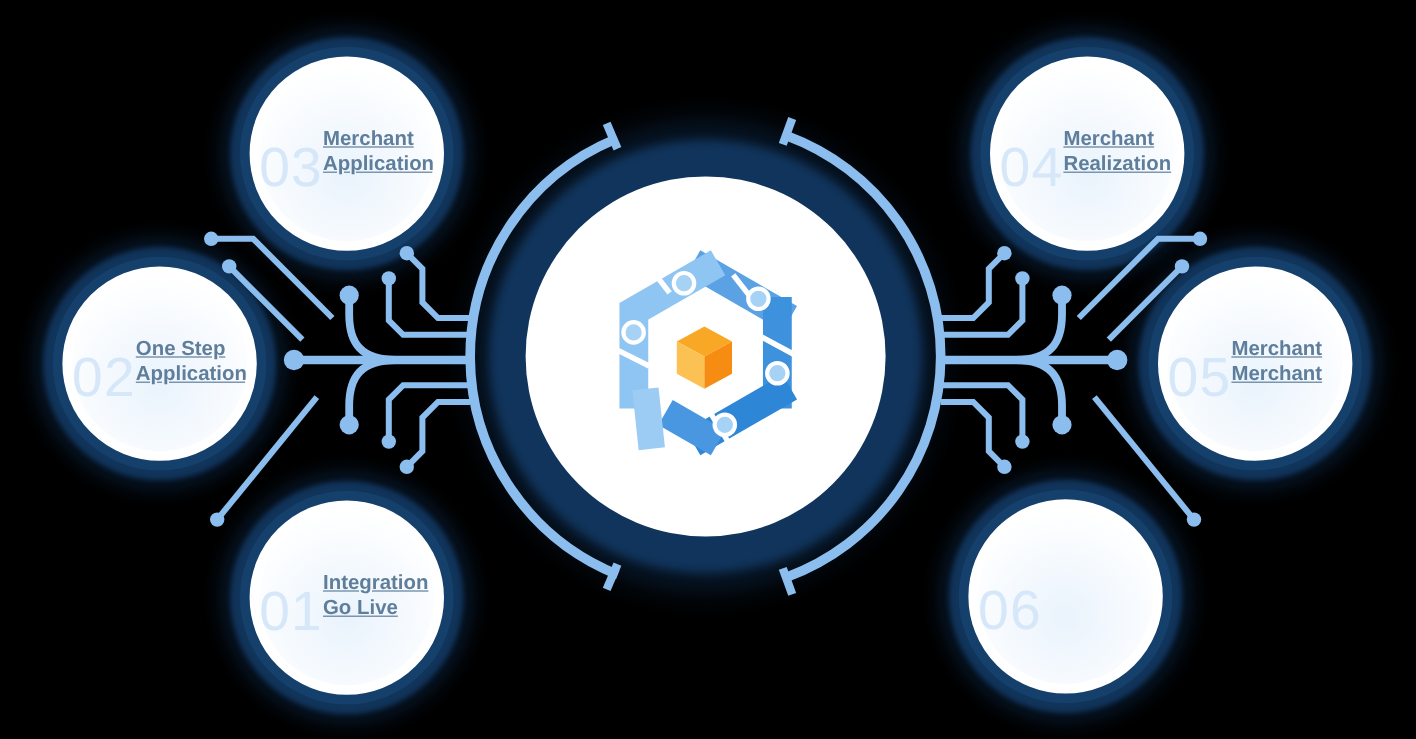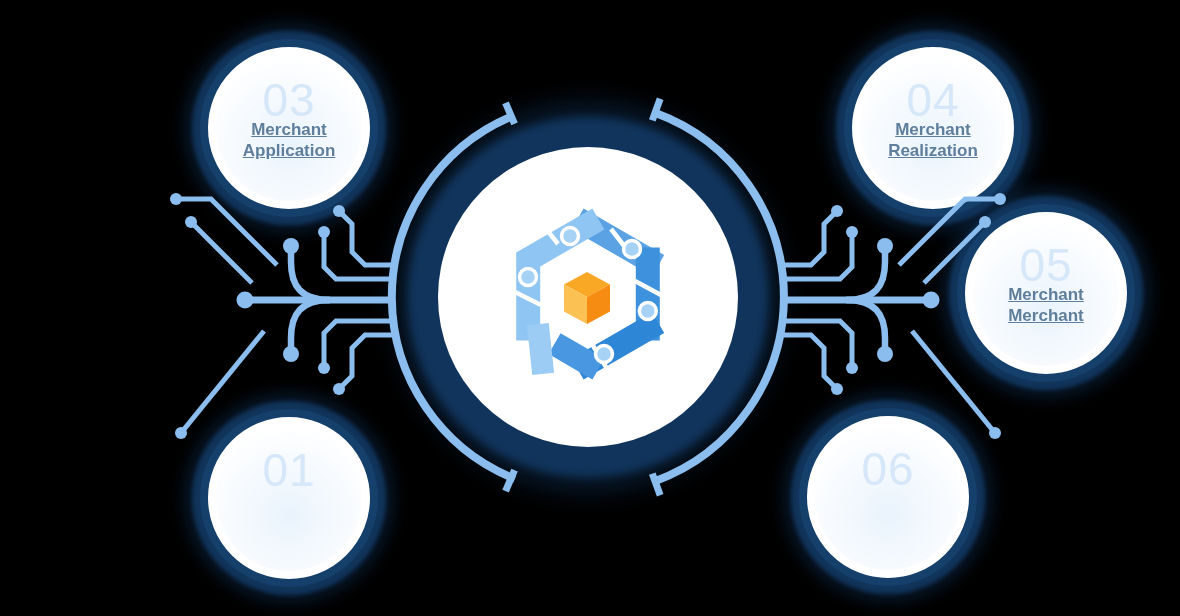--- a/index.html
+++ b/index.html
@@ -16,33 +16,33 @@
   }
   
   .sat{
     position:absolute;width:162px;height:162px;border-radius:50%;
     background:#fff;border:8px solid #15406b;
     box-shadow:0 0 4px 8px rgba(18,54,94,0.95),0 0 16px 16px rgba(18,54,94,0.45);
   }
   .sat-inner{
     position:absolute;inset:8px;border-radius:50%;
     background:radial-gradient(circle at 50% 62%, #e9f3fc 0%, #f6fafe 45%, #ffffff 78%);
-    display:flex;flex-direction:column;align-items:center;text-align:center;overflow:hidden;
+    display:flex;flex-direction:row;align-items:center;overflow:hidden;
   }
   .sat-number{
     margin-top:22px;font-size:46px;line-height:1;font-weight:400;letter-spacing:1px;color:#d5e7f8;
   }
   .sat-label{
     margin-top:-4px;font-size:17px;line-height:21px;font-weight:600;color:#5f7e9b;text-decoration:underline;
   }
   .pos-01{left:200px;top:409px}
   .pos-02{left:44px;top:214px}
   .pos-03{left:200px;top:39px}
-  .pos-04{left:844px;top:39px}
-  .pos-05{left:957px;top:204px}
+  .pos-04{left:817px;top:39px}
+  .pos-05{left:957px;top:214px}
   .pos-06{left:799px;top:408px}
   .overlay{position:absolute;left:0;top:0;pointer-events:none;}
 </style>
 </head>
 <body>
 
 <div class="stage">
 
   <div class="hub">
     <svg width="176" height="186" viewBox="0 0 176 186">
@@ -76,23 +76,36 @@
         <polygon points="87,68 110,80.5 87,93 64,80.5" fill="#f9a826"></polygon>
         <polygon points="64,80.5 87,93 87,120 64,107.5" fill="#fcc153"></polygon>
         <polygon points="110,80.5 87,93 87,120 110,107.5" fill="#f78c12"></polygon>
       </g>
     </svg>
   </div>
 
   <div class="sat pos-01">
     <div class="sat-inner">
       <div class="sat-number">01</div>
+      <div class="sat-label">
+        <span>Integration</span><br>
+        <span>Go Live</span>
+      </div>
     </div>
   </div>
 
+  <div class="sat pos-02">
+    <div class="sat-inner">
+      <div class="sat-number">02</div>
+      <div class="sat-label">
+        <span>One Step</span><br>
+        <span>Application</span>
+      </div>
+    </div>
+  </div>
 
   <div class="sat pos-03">
     <div class="sat-inner">
       <div class="sat-number">03</div>
       <div class="sat-label">
         <span>Merchant</span><br>
         <span>Application</span>
       </div>
     </div>
   </div>

